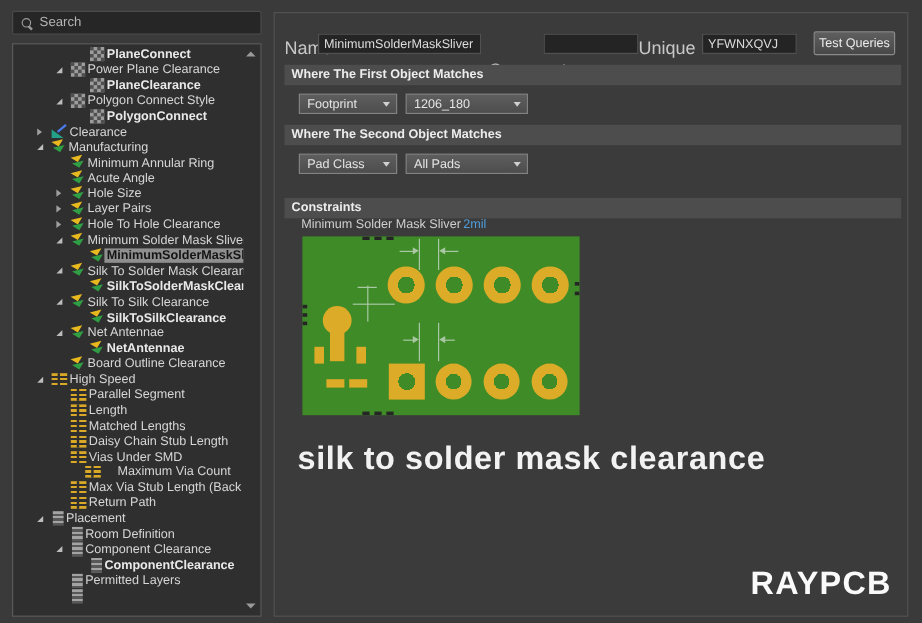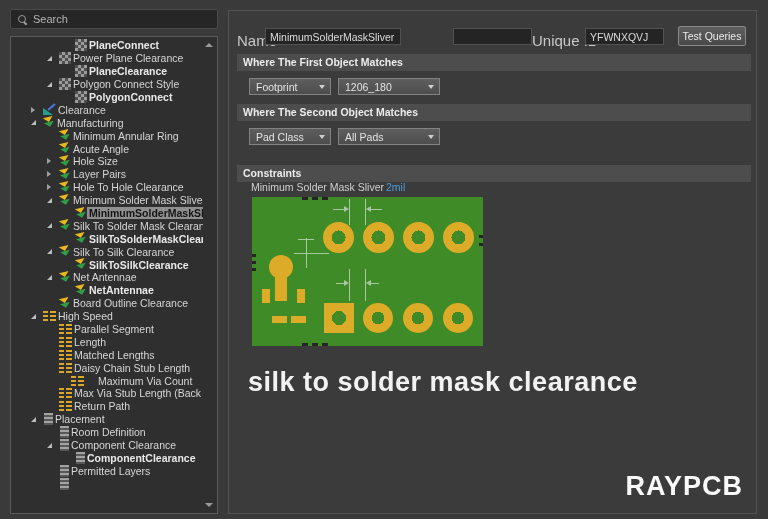--- a/index.html
+++ b/index.html
@@ -294,20 +294,25 @@
       <span class="ticon icon-hs"></span>
       <span class="tlabel">Matched Lengths</span>
     </div>
 
     <div class="tree-row" style="padding-left: 36px;">
       <span class="arrow-slot"></span>
       <span class="ticon icon-hs"></span>
       <span class="tlabel">Daisy Chain Stub Length</span>
     </div>
 
+    <div class="tree-row" style="padding-left: 36px;">
+      <span class="arrow-slot"></span>
+      <span class="ticon icon-hs"></span>
+      <span class="tlabel">Vias Under SMD</span>
+    </div>
 
     <div class="tree-row" style="padding-left: 36px; gap: 12px;">
       <span class="arrow-slot"></span>
       <span class="ticon icon-hs"></span>
       <span class="tlabel">Maximum Via Count</span>
     </div>
 
     <div class="tree-row" style="padding-left: 36px;">
       <span class="arrow-slot"></span>
       <span class="ticon icon-hs"></span>

